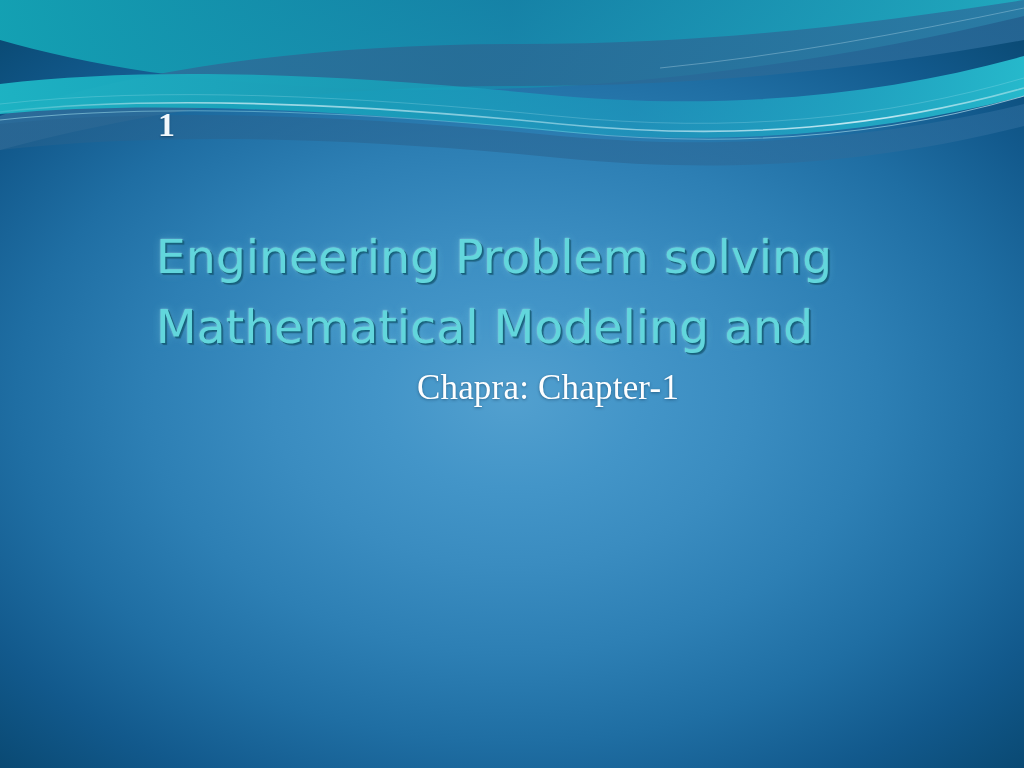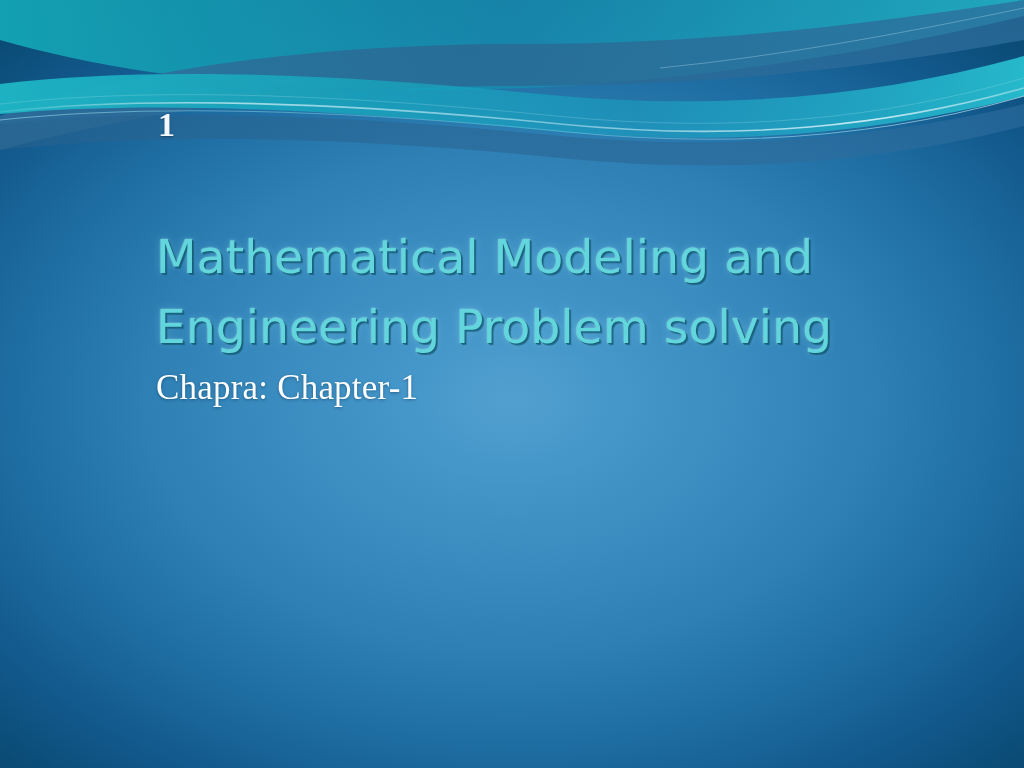--- a/index.html
+++ b/index.html
@@ -78,21 +78,21 @@
       2px 2px 1px rgba(12, 70, 96, 0.60),
       0 0 10px rgba(150, 240, 245, 0.30),
       0 0 2px rgba(225, 255, 255, 0.55);
   }
 
   .subtitle {
     position: absolute;
     left: 156px;
     top: 366px;
     width: 784px;
-    text-align: left;
+    text-align: center;
     font-family: "Liberation Serif", "DejaVu Serif", serif;
     font-size: 35px;
     font-weight: 400;
     color: #fdfeff;
     letter-spacing: 0.2px;
     line-height: 44px;
     text-shadow: 0 1px 3px rgba(0, 35, 65, 0.45);
   }
 </style>
 </head>
@@ -165,19 +165,19 @@
       <path d="M0,104 C160,86 356,96 556,116
                C736,134 886,118 1024,78" fill="none" stroke="#bfeff8" stroke-opacity="0.25" stroke-width="0.9"></path>
 
       <path d="M1024,8 C900,34 780,56 660,68" fill="none" stroke="#d7f3fb" stroke-opacity="0.30" stroke-width="1"></path>
     </svg>
   </div>
 
   <div class="slide-number">1</div>
 
   <div class="title-block">
+    <div class="title-line">Engineering Problem solving</div>
     <div class="title-line">Mathematical Modeling and</div>
-    <div class="title-line">Engineering Problem solving</div>
   </div>
 
   <div class="subtitle">Chapra: Chapter-1</div>
 
 </div>
 
 </body></html>

